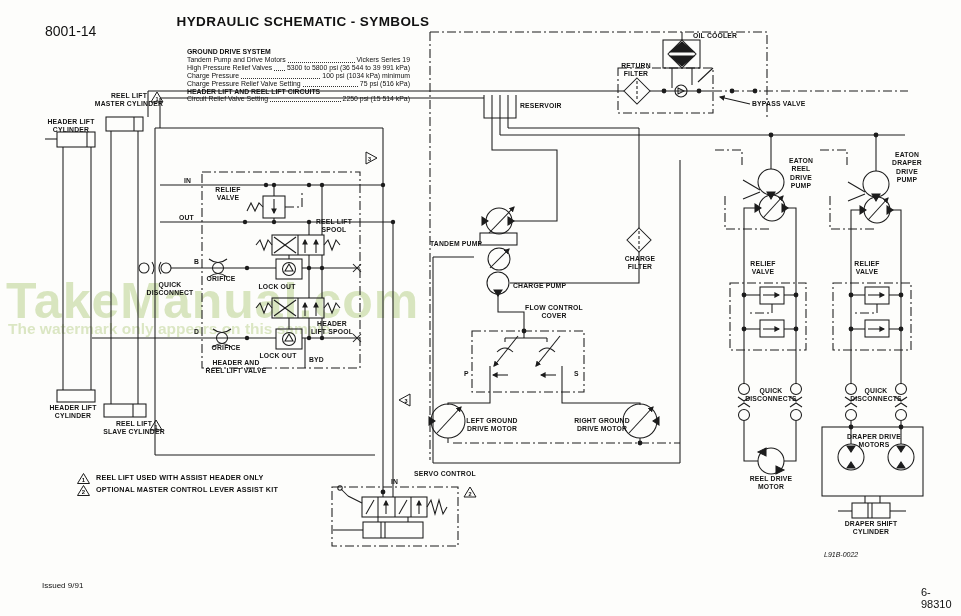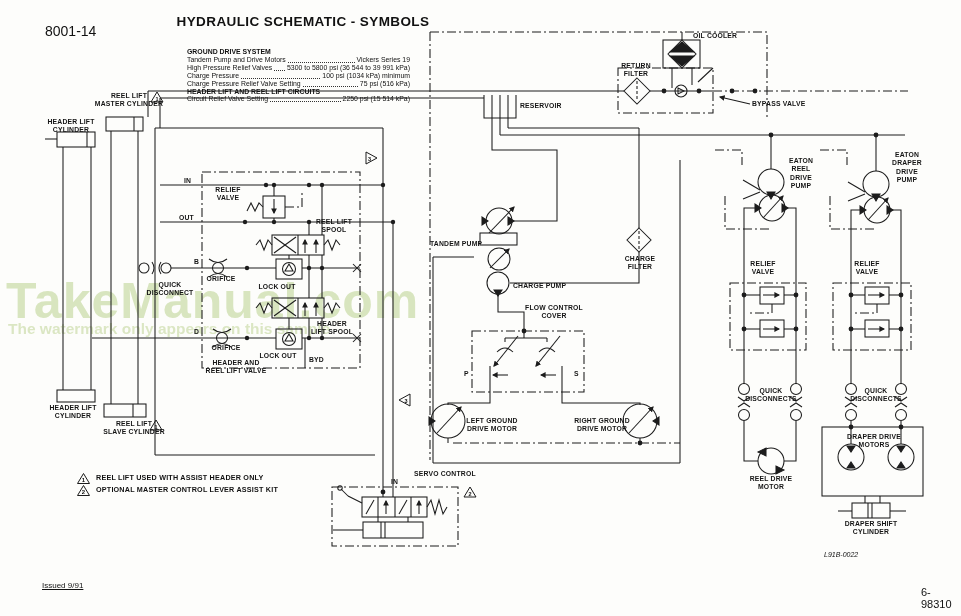--- a/index.html
+++ b/index.html
@@ -4,21 +4,21 @@
 <style>
   html,body{margin:0;padding:0;background:#e8e8e8;}
   .page{position:relative;width:961px;height:616px;background:#fdfdfb;overflow:hidden;
         font-family:"Liberation Sans",sans-serif;color:#111;}
   .lbl{position:absolute;font-size:6.8px;font-weight:bold;line-height:1.25;
        white-space:pre-line;letter-spacing:.2px;color:#141414;}
   .c{transform:translateX(-50%);text-align:center;}
   .title{position:absolute;left:264px;top:14px;transform:translateX(-50%);
          font-size:13.5px;font-weight:bold;letter-spacing:.4px;white-space:nowrap;margin-left:39px;}
   .pagecode{position:absolute;left:45px;top:23px;font-size:14px;}
-  .issued{position:absolute;left:42px;top:581px;font-size:8px;text-decoration:underline;}
+  .issued{position:absolute;left:42px;top:581px;font-size:8px;}
   .docnum{position:absolute;left:884px;top:586px;font-size:11px;margin-left:37px;}
   .fignum{position:absolute;left:824px;top:551px;font-size:7px;font-style:italic;}
   .specs{position:absolute;left:187px;top:48px;width:223px;font-size:6.9px;line-height:7.9px;}
   .spec-h{font-weight:bold;}
   .specrow{display:flex;align-items:flex-end;}
   .specrow .sl,.specrow .sv{white-space:nowrap;}
   .specrow .dots{flex:1;border-bottom:1.2px dotted #333;margin:0 2px 1px 2px;height:1px;}
   .notes{position:absolute;left:77px;top:474px;}
   .note-row{display:flex;align-items:flex-start;margin-bottom:1.5px;}
   .note-row svg{flex:0 0 auto;margin-right:6px;margin-top:-1px;}

